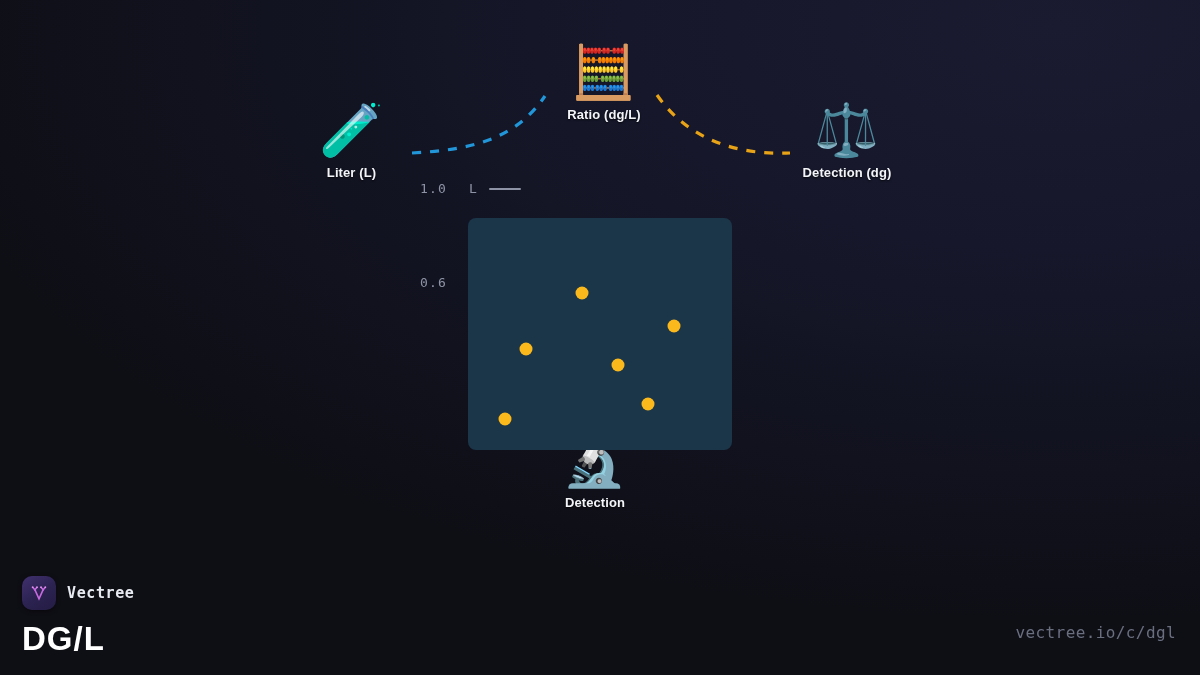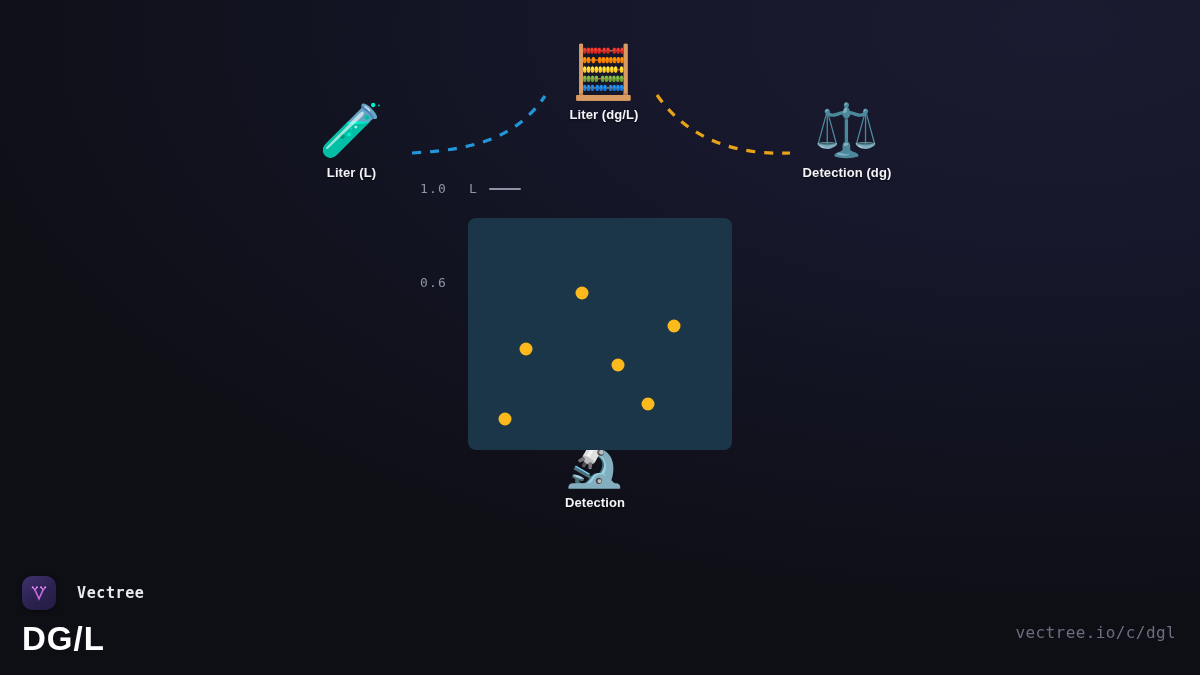--- a/index.html
+++ b/index.html
@@ -87,21 +87,21 @@
     width:32px; height:2px;
     background:#8e94a6;
     margin-left:3px;
     border-radius:1px;
   }
   #tick-1 { left:420px; top:181px; }
   #tick-2 { left:420px; top:275px; }
 
   
   #brand { position:absolute; left:22px; top:576px; }
-  #brand-row { display:flex; align-items:center; gap:21px; }
+  #brand-row { display:flex; align-items:center; gap:11px; }
   #logo-mark {
     width:34px; height:34px;
     border-radius:10px;
     background:linear-gradient(145deg,#40306e 0%,#2b2250 55%,#241d44 100%);
     display:flex; align-items:center; justify-content:center;
     box-shadow:0 1px 4px rgba(0,0,0,.5);
   }
   #brand-name {
     color:#e8eaf2;
     font-family:"DejaVu Sans Mono", monospace;
@@ -135,21 +135,21 @@
     <path d="M 657 95 C 690 142 740 155 790 153" fill="none" stroke="#e8a317" stroke-width="3.2" stroke-dasharray="9 9" stroke-linecap="butt"></path>
   </svg>
 
   <div class="node" id="node-liter">
     <span class="emoji">🧪</span>
     <span class="nlabel">Liter (L)</span>
   </div>
 
   <div class="node" id="node-ratio">
     <span class="emoji">🧮</span>
-    <span class="nlabel">Liter (dg/L)</span>
+    <span class="nlabel">Ratio (dg/L)</span>
   </div>
 
   <div class="node" id="node-decigram">
     <span class="emoji">⚖️</span>
     <span class="nlabel">Detection (dg)</span>
   </div>
 
   <div class="node" id="node-detect">
     <span class="emoji">🔬</span>
     <span class="nlabel">Detection</span>

